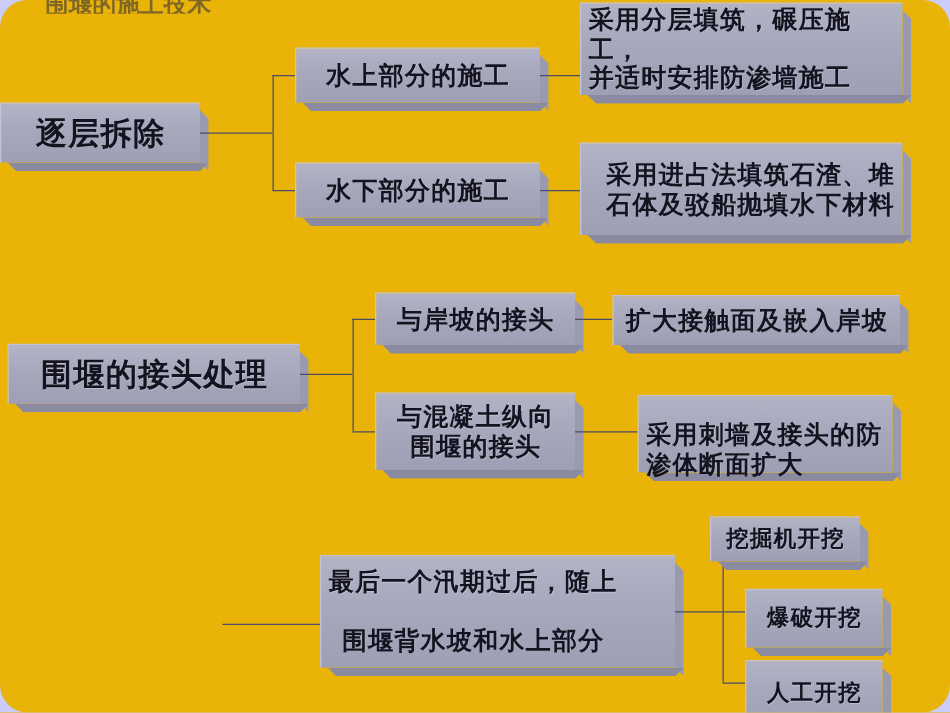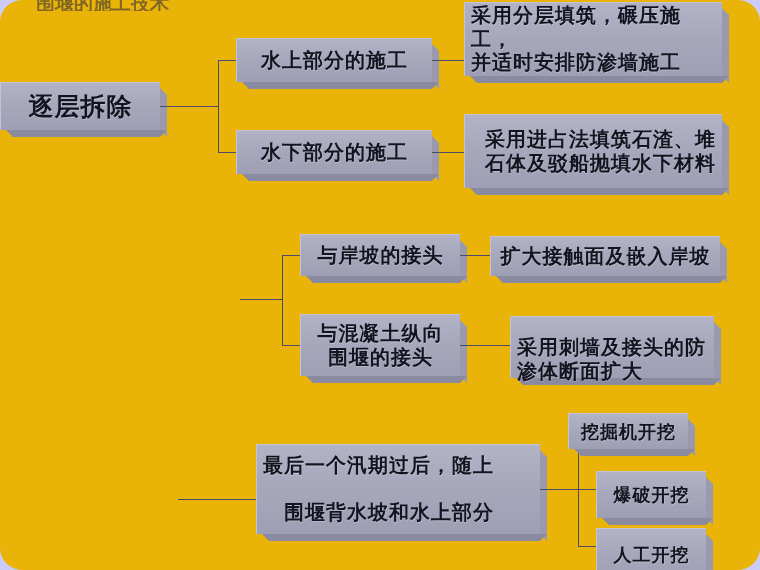--- a/index.html
+++ b/index.html
@@ -131,20 +131,23 @@
     </span>
   </div>
 
   <div class="box t-md" style="left:464px; top:114px; width:258px; height:74px; justify-content:flex-start;padding-left:14px;">
     <span class="txt" style="text-align:left;">
       <span>采用进占法填筑石渣、堆</span><br>
       <span>石体及驳船抛填水下材料</span>
     </span>
   </div>
 
+  <div class="box t-lg" style="left:6px; top:275px; width:234px; height:48px;">
+    <span class="txt">围堰的接头处理</span>
+  </div>
 
   <div class="line-h" style="left:240px; top:299px; width:42px;"></div>
   <div class="line-v" style="left:282px; top:255px; height:90px;"></div>
   <div class="line-h" style="left:282px; top:255px; width:18px;"></div>
   <div class="line-h" style="left:282px; top:345px; width:18px;"></div>
 
   <div class="box t-md" style="left:300px; top:234px; width:160px; height:42px;">
     <span class="txt">与岸坡的接头</span>
   </div>
 
@@ -166,21 +169,21 @@
     <span class="txt" style="text-align:left;margin-top:24px;">
       <span>采用刺墙及接头的防</span><br>
       <span>渗体断面扩大</span>
     </span>
   </div>
 
 
   <div class="line-h" style="left:178px; top:499px; width:78px;"></div>
 
   <div class="box t-md" style="left:256px; top:444px; width:284px; height:90px; justify-content:flex-start;">
-    <span class="txt" style="text-align:right;">
+    <span class="txt" style="text-align:center;">
       <span>最后一个汛期过后，随上</span><br>
       <br>
       <span>围堰背水坡和水上部分</span>
     </span>
   </div>
 
   <div class="line-h" style="left:540px; top:489px; width:38px;"></div>
   <div class="line-v" style="left:578px; top:432px; height:114px;"></div>
   <div class="line-h" style="left:578px; top:432px; width:18px;"></div>
   <div class="line-h" style="left:578px; top:489px; width:18px;"></div>

